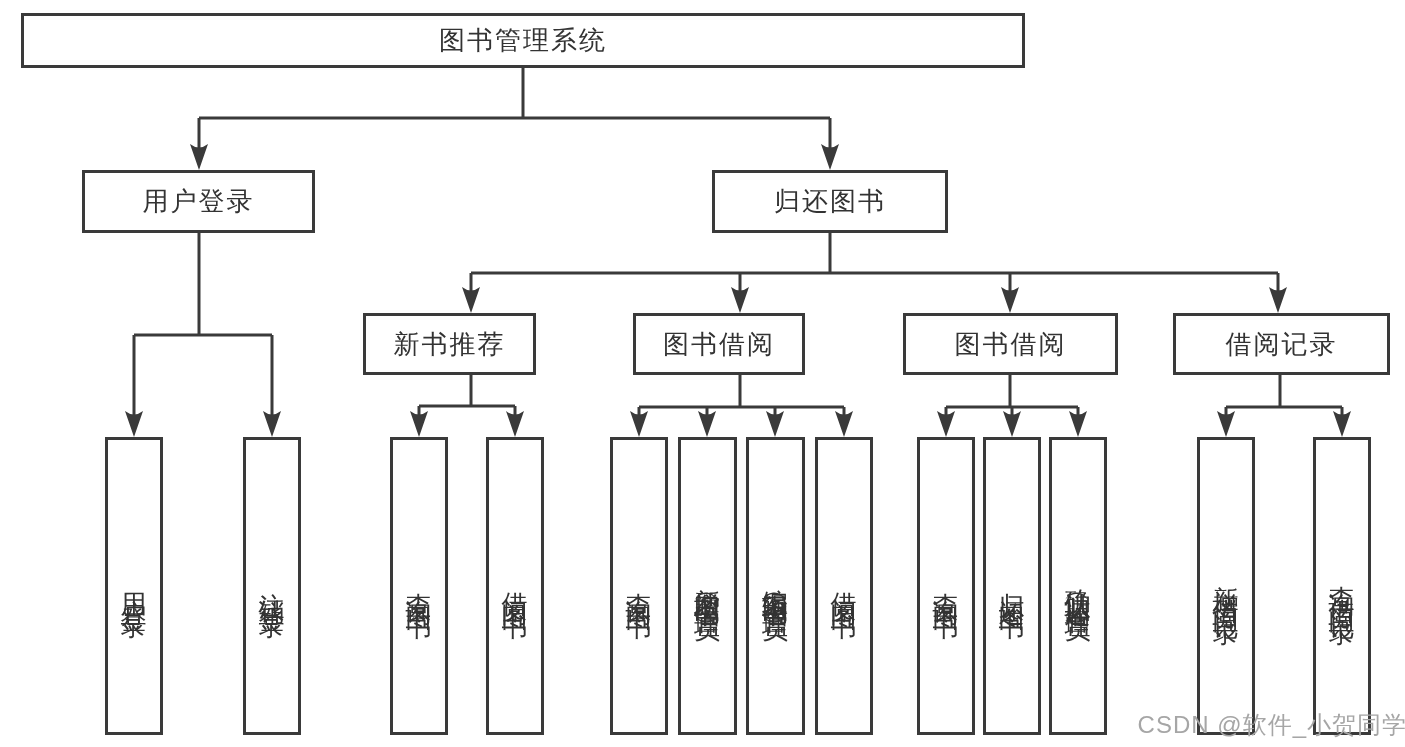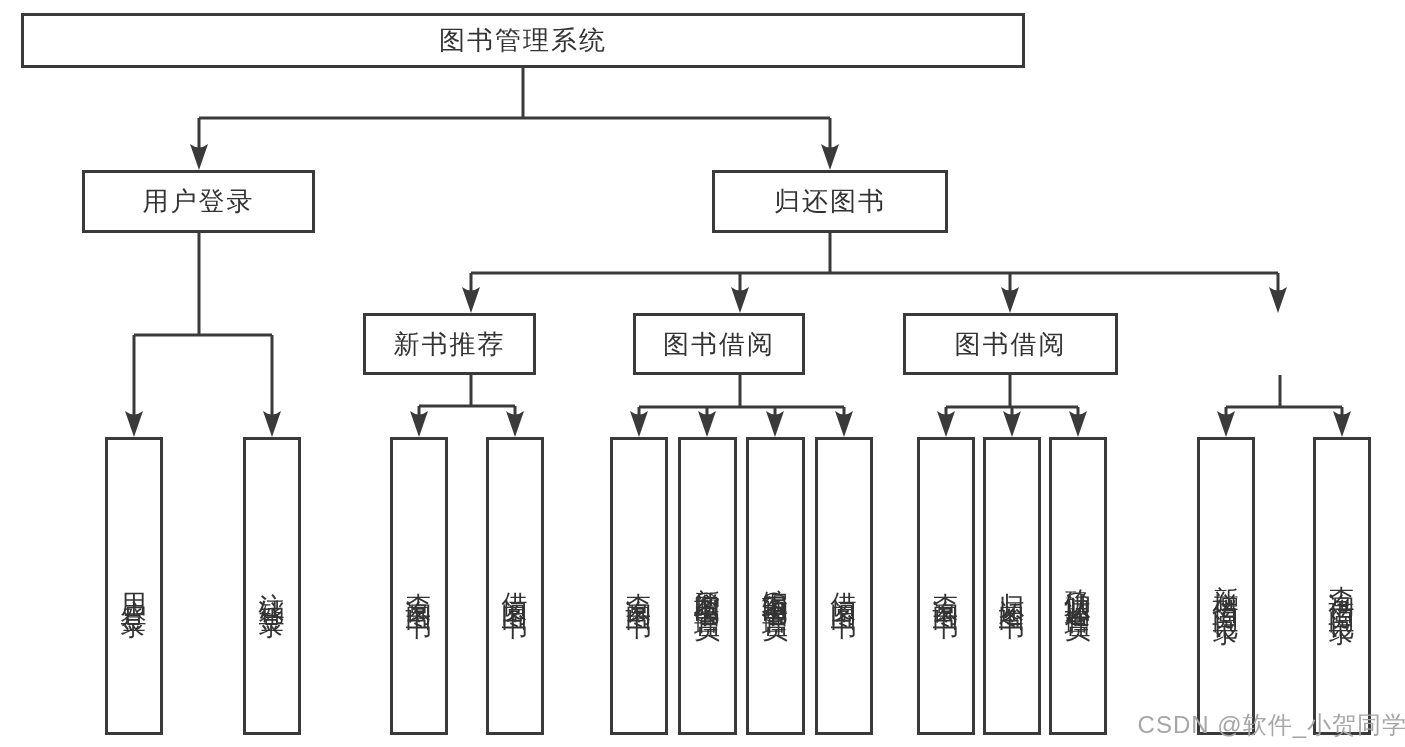--- a/index.html
+++ b/index.html
@@ -81,20 +81,21 @@
   </svg>
 
   <div class="box" style="left:21px;top:13px;width:1004px;height:55px">图书管理系统</div>
 
   <div class="box" style="left:82px;top:170px;width:233px;height:63px">用户登录</div>
   <div class="box" style="left:712px;top:170px;width:236px;height:63px">归还图书</div>
 
   <div class="box" style="left:363px;top:313px;width:173px;height:62px">新书推荐</div>
   <div class="box" style="left:633px;top:313px;width:172px;height:62px">图书借阅</div>
   <div class="box" style="left:903px;top:313px;width:215px;height:62px">图书借阅</div>
+  <div class="box" style="left:1173px;top:313px;width:217px;height:62px">借阅记录</div>
 
   <div class="box vbox" style="left:105px;top:437px;width:58px;height:298px">用户登录</div>
   <div class="box vbox" style="left:243px;top:437px;width:58px;height:298px">注销登录</div>
 
   <div class="box vbox" style="left:390px;top:437px;width:58px;height:298px">查询图书</div>
   <div class="box vbox" style="left:486px;top:437px;width:58px;height:298px">借阅图书</div>
 
   <div class="box vbox" style="left:610px;top:437px;width:58px;height:298px">查询图书</div>
   <div class="box vbox tight" style="left:678px;top:437px;width:59px;height:298px">新增图书（管理员）</div>
   <div class="box vbox tight" style="left:746px;top:437px;width:59px;height:298px">编辑图书（管理员）</div>

